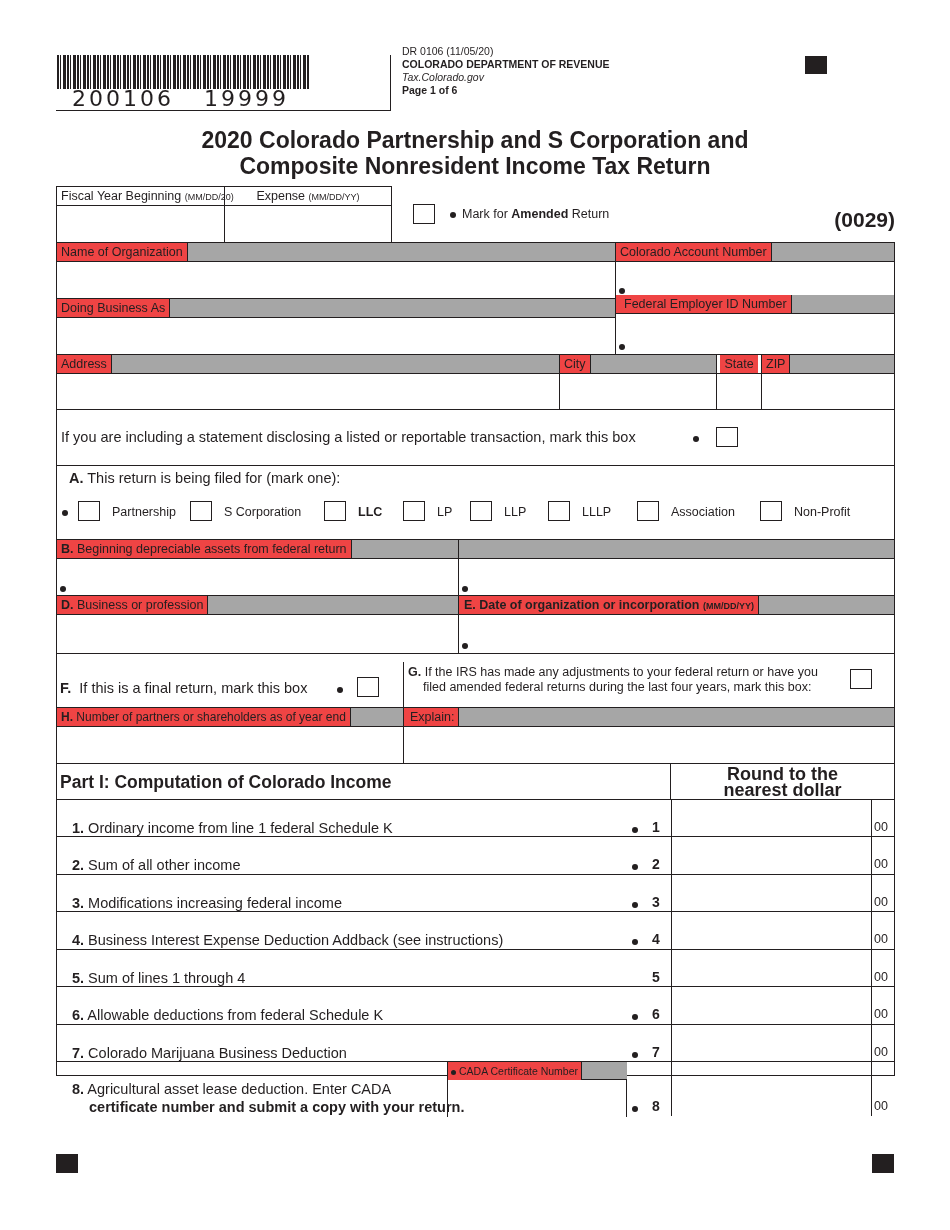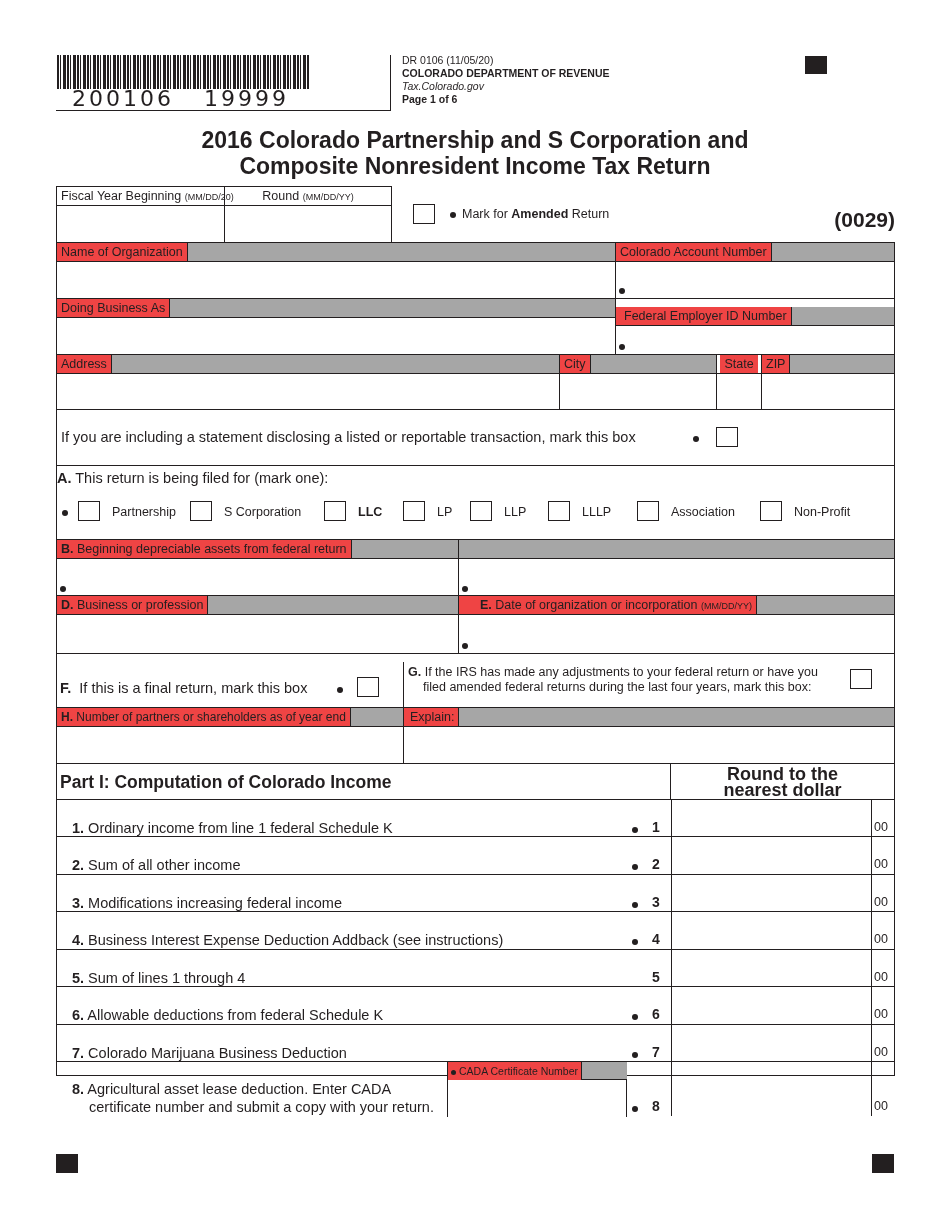--- a/index.html
+++ b/index.html
@@ -2,21 +2,21 @@
 <html><head>
 <meta charset="utf-8">
 <style>
   * { box-sizing: border-box; margin: 0; padding: 0; }
   body { width: 950px; height: 1230px; background: #fff; position: relative; font-family: "Liberation Sans", sans-serif; color: #231f20; overflow: hidden; }
   .abs { position: absolute; }
   .barcode { left: 57px; top: 55px; width: 252px; height: 34px; background: repeating-linear-gradient(90deg, #231f20 0 2px, #fff 2px 3px, #231f20 3px 4px, #fff 4px 6px, #231f20 6px 9px, #fff 9px 10px); }
   .barcode-num { left: 72px; top: 86px; font-size: 22px; letter-spacing: 3px; font-family: "DejaVu Sans", sans-serif; }
   .barcode-line { left: 56px; top: 110px; width: 334px; height: 1px; background: #231f20; }
   .vsep { left: 390px; top: 55px; width: 1px; height: 56px; background: #231f20; }
-  .hdr-info { left: 402px; top: 54px; font-size: 10.5px; line-height: 13px; }
+  .hdr-info { left: 402px; top: 45px; font-size: 10.5px; line-height: 13px; }
   .hdr-info .b { font-weight: bold; }
   .hdr-info .i { font-style: italic; }
   .reg { background: #231f20; }
   .title { left: 0; width: 950px; top: 127px; text-align: center; font-size: 23px; font-weight: bold; line-height: 26px; }
   .code { right: 55px; top: 208px; font-size: 21px; font-weight: bold; }
   .box { border: 1px solid #231f20; }
   .lbl { font-size: 12.5px; white-space: nowrap; background: #ef4444; border-right: 1px solid #231f20; padding: 2px 4px; height: 18px; line-height: 14px; }
   .shade { background: #a6a6a6; }
   .dot { display: inline-block; width: 6px; height: 6px; border-radius: 50%; background: #231f20; }
   .cb { width: 22px; height: 20px; border: 1px solid #231f20; background: #fff; }
@@ -32,31 +32,31 @@
 <div class="abs barcode-line"></div>
 <div class="abs vsep"></div>
 <div class="abs hdr-info">
   <div>DR 0106 (11/05/20)</div>
   <div class="b">COLORADO DEPARTMENT OF REVENUE</div>
   <div class="i">Tax.Colorado.gov</div>
   <div class="b">Page 1 of 6</div>
 </div>
 <div class="abs reg" style="left:805px;top:56px;width:22px;height:18px;"></div>
 <div class="abs title">
-  <div>2016 Colorado Partnership and S Corporation and</div>
+  <div>2020 Colorado Partnership and S Corporation and</div>
   <div>Composite Nonresident Income Tax Return</div>
 </div>
 <div class="abs code">(0029)</div>
 
 <div class="abs box" style="left:56px;top:186px;width:336px;height:57px;border-bottom:none;">
   <div class="abs" style="left:0;top:0;width:168px;height:19px;border-right:1px solid #231f20;border-bottom:1px solid #231f20;font-size:12.5px;padding:2px 4px;white-space:nowrap;">
     <span>Fiscal Year Beginning</span> <span class="tiny">(MM/DD/20)</span>
   </div>
   <div class="abs" style="left:168px;top:0;width:166px;height:19px;border-bottom:1px solid #231f20;font-size:12.5px;padding:2px 4px;text-align:center;white-space:nowrap;">
-    <span>Round</span> <span class="tiny">(MM/DD/YY)</span>
+    <span>Expense</span> <span class="tiny">(MM/DD/YY)</span>
   </div>
   <div class="abs" style="left:0;top:19px;width:168px;height:37px;border-right:1px solid #231f20;"></div>
   <div class="abs" style="left:168px;top:19px;width:166px;height:37px;"></div>
 </div>
 <div class="abs cb" style="left:413px;top:204px;"></div>
 <span class="abs dot" style="left:450px;top:212px;"></span>
 <div class="abs small" style="left:462px;top:207px;white-space:nowrap;">
   <span style="white-space:pre">Mark for </span><b>Amended</b><span style="white-space:pre"> Return</span>
 </div>
 
@@ -72,21 +72,21 @@
   </div>
   <div class="abs" style="left:0;top:19px;width:559px;height:37px;border-right:1px solid #231f20;border-bottom:1px solid #231f20;"></div>
   <div class="abs" style="left:559px;top:19px;width:278px;height:37px;border-bottom:1px solid #231f20;">
     <span class="abs dot" style="left:3px;top:26px;"></span>
   </div>
 
   <div class="abs" style="left:0;top:56px;width:559px;height:19px;border-bottom:1px solid #231f20;border-right:1px solid #231f20;display:flex;">
     <div class="lbl">Doing Business As</div>
     <div class="shade" style="flex:1;"></div>
   </div>
-  <div class="abs" style="left:559px;top:64px;width:278px;height:19px;border-bottom:1px solid #231f20;display:flex;">
+  <div class="abs" style="left:559px;top:52px;width:278px;height:19px;border-bottom:1px solid #231f20;display:flex;">
     <div class="lbl" style="padding-left:8px;">Federal Employer ID Number</div>
     <div class="shade" style="flex:1;"></div>
   </div>
   <div class="abs" style="left:0;top:75px;width:559px;height:37px;border-right:1px solid #231f20;border-bottom:1px solid #231f20;"></div>
   <div class="abs" style="left:559px;top:75px;width:278px;height:37px;border-bottom:1px solid #231f20;">
     <span class="abs dot" style="left:3px;top:26px;"></span>
   </div>
 
   <div class="abs" style="left:0;top:112px;width:503px;height:19px;border-bottom:1px solid #231f20;border-right:1px solid #231f20;display:flex;">
     <div class="lbl">Address</div>
@@ -109,21 +109,21 @@
   <div class="abs" style="left:705px;top:131px;width:132px;height:36px;"></div>
 </div>
 
 <div class="abs" style="left:56px;top:409px;width:839px;height:57px;border:1px solid #231f20;border-top:none;">
   <div class="abs txt" style="left:4px;top:20px;">If you are including a statement disclosing a listed or reportable transaction, mark this box</div>
   <span class="abs dot" style="left:636px;top:27px;"></span>
   <div class="abs cb" style="left:659px;top:18px;"></div>
 </div>
 
 <div class="abs" style="left:56px;top:465px;width:839px;height:75px;border:1px solid #231f20;border-top:none;">
-  <div class="abs txt" style="left:0;top:5px;">
+  <div class="abs txt" style="left:12px;top:5px;">
     <b>A.</b><span> This return is being filed for (mark one):</span>
   </div>
   <span class="abs dot" style="left:5px;top:45px;"></span>
   <div class="abs cb" style="left:21px;top:36px;"></div>
   <div class="abs small" style="left:55px;top:40px;">Partnership</div>
   <div class="abs cb" style="left:133px;top:36px;"></div>
   <div class="abs small" style="left:167px;top:40px;">S Corporation</div>
   <div class="abs cb" style="left:267px;top:36px;"></div>
   <div class="abs small" style="left:301px;top:40px;font-weight:bold;">LLC</div>
   <div class="abs cb" style="left:346px;top:36px;"></div>
@@ -150,21 +150,21 @@
     <span class="abs dot" style="left:3px;top:27px;"></span>
   </div>
   <div class="abs" style="left:402px;top:19px;width:435px;height:37px;border-bottom:1px solid #231f20;">
     <span class="abs dot" style="left:3px;top:27px;"></span>
   </div>
   <div class="abs" style="left:0;top:56px;width:402px;height:19px;border-bottom:1px solid #231f20;border-right:1px solid #231f20;display:flex;">
     <div class="lbl"><b>D.</b><span> Business or profession</span></div>
     <div class="shade" style="flex:1;"></div>
   </div>
   <div class="abs" style="left:402px;top:56px;width:435px;height:19px;border-bottom:1px solid #231f20;display:flex;">
-    <div class="lbl" style="padding-left:21px;"><b>E.</b><span> Date of organization or incorporation </span><span class="tiny">(MM/DD/YY)</span></div>
+    <div class="lbl" style="padding-left:5px;font-weight:bold;"><b>E.</b><span> Date of organization or incorporation </span><span class="tiny">(MM/DD/YY)</span></div>
     <div class="shade" style="flex:1;"></div>
   </div>
   <div class="abs" style="left:0;top:75px;width:402px;height:38px;border-right:1px solid #231f20;"></div>
   <div class="abs" style="left:402px;top:75px;width:435px;height:38px;">
     <span class="abs dot" style="left:3px;top:28px;"></span>
   </div>
 </div>
 
 <div class="abs" style="left:56px;top:654px;width:839px;height:54px;border:1px solid #231f20;border-top:none;">
   <div class="abs" style="left:0;top:8px;width:347px;height:53px;border-right:1px solid #231f20;">
@@ -246,21 +246,21 @@
     <div class="abs txt" style="left:15px;top:20px;"><b>7.</b><span> Colorado Marijuana Business Deduction</span></div>
     <span class="abs dot" style="left:575px;top:27px;"></span>
     <div class="abs" style="left:595px;top:19px;font-size:14px;font-weight:bold;">7</div>
     <div class="abs" style="left:614px;top:0;width:201px;height:36px;border-left:1px solid #231f20;border-right:1px solid #231f20;"></div>
     <div class="abs small" style="left:817px;top:20px;">00</div>
   </div>
 
   <div class="abs" style="left:0;top:299px;width:837px;height:55px;">
     <div class="abs txt" style="left:15px;top:18px;line-height:18px;">
       <div><b>8.</b><span> Agricultural asset lease deduction. Enter CADA</span></div>
-      <div style="padding-left:17px;">certificate number and submit a copy with your return.</div>
+      <div style="padding-left:17px;font-weight:bold;">certificate number and submit a copy with your return.</div>
     </div>
     <div class="abs" style="left:390px;top:0;width:180px;height:55px;border-left:1px solid #231f20;border-right:1px solid #231f20;">
       <div class="abs" style="left:0;top:0;width:179px;height:18px;border-bottom:1px solid #231f20;display:flex;">
         <div class="lbl" style="font-size:10.5px;padding:2px 3px;">
           <span class="dot" style="width:5px;height:5px;margin-right:3px;vertical-align:middle;"></span><span>CADA Certificate Number</span>
         </div>
         <div class="shade" style="flex:1;"></div>
       </div>
       <div class="abs" style="left:0;top:18px;width:179px;height:37px;"></div>
     </div>

